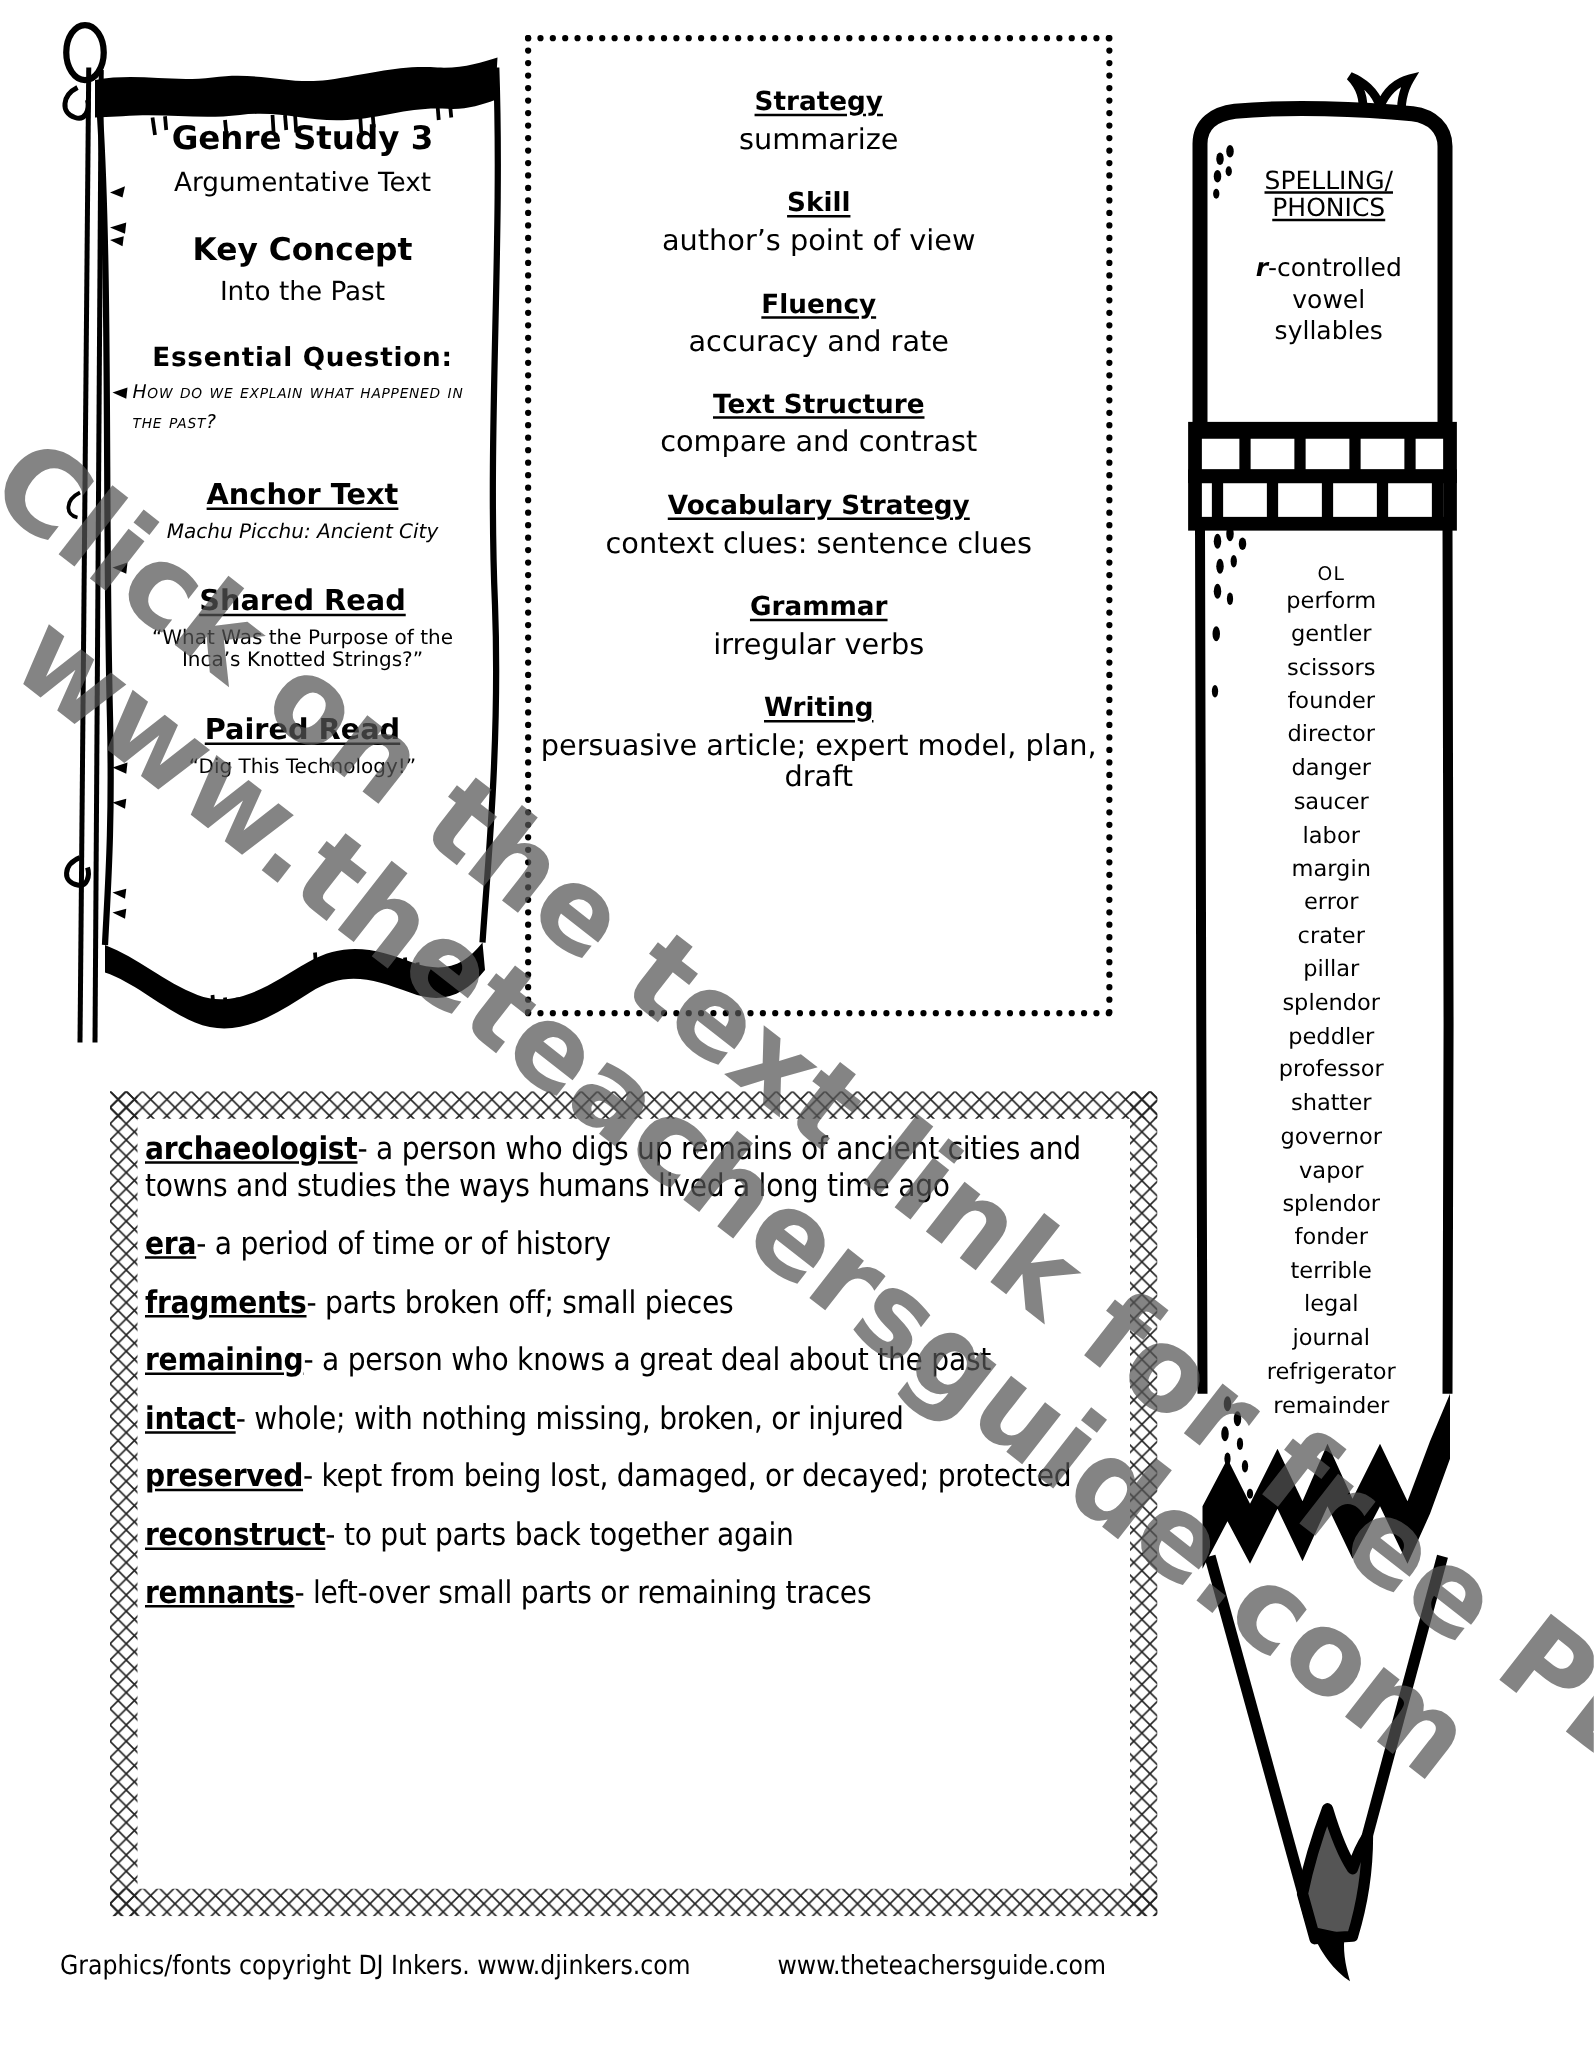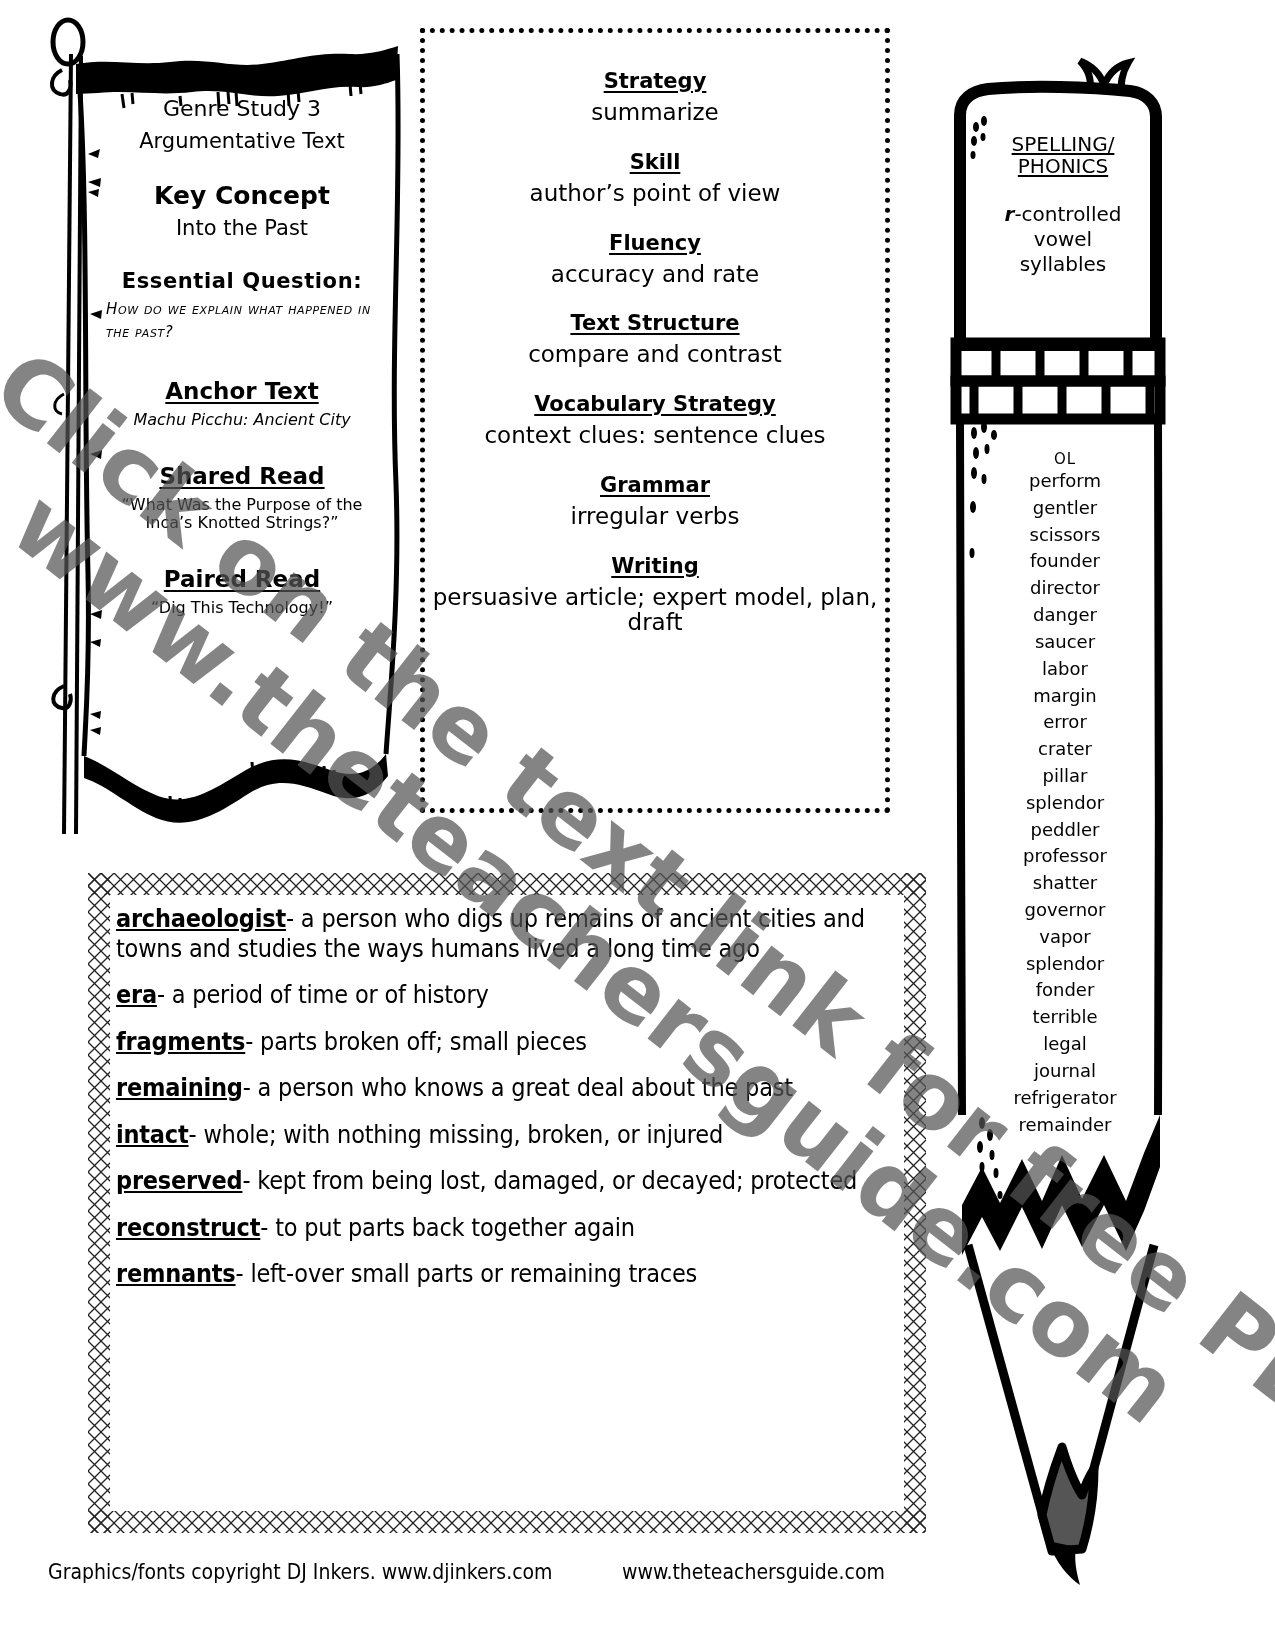--- a/index.html
+++ b/index.html
@@ -10,21 +10,21 @@
   .page{position:absolute;inset:0;}
 
   
   #banner-panel{position:absolute;left:40px;top:14px;width:370px;height:830px;}
   #banner-svg{position:absolute;left:0;top:0;}
   #banner-text{
     position:absolute;left:62px;top:78px;width:280px;
     text-align:center;line-height:1.18;
   }
   .b-unit{font-size:30px;font-weight:bold;letter-spacing:.5px;}
-  .b-genre{font-size:22px;font-weight:normal;margin-top:4px;}
+  .b-genre{font-size:26px;font-weight:bold;margin-top:4px;}
   .b-sub{font-size:21px;margin-top:7px;}
   .b-key{font-size:25px;font-weight:bold;margin-top:27px;}
   .b-keyval{font-size:21px;margin-top:6px;}
   .b-eq{font-size:21px;font-weight:bold;margin-top:28px;letter-spacing:.6px;}
   .b-eqtext{
     font-size:15px;font-style:italic;font-variant:small-caps;
     letter-spacing:.6px;line-height:1.55;margin-top:4px;text-align:left;
     padding-left:4px;
   }
   .b-head{

